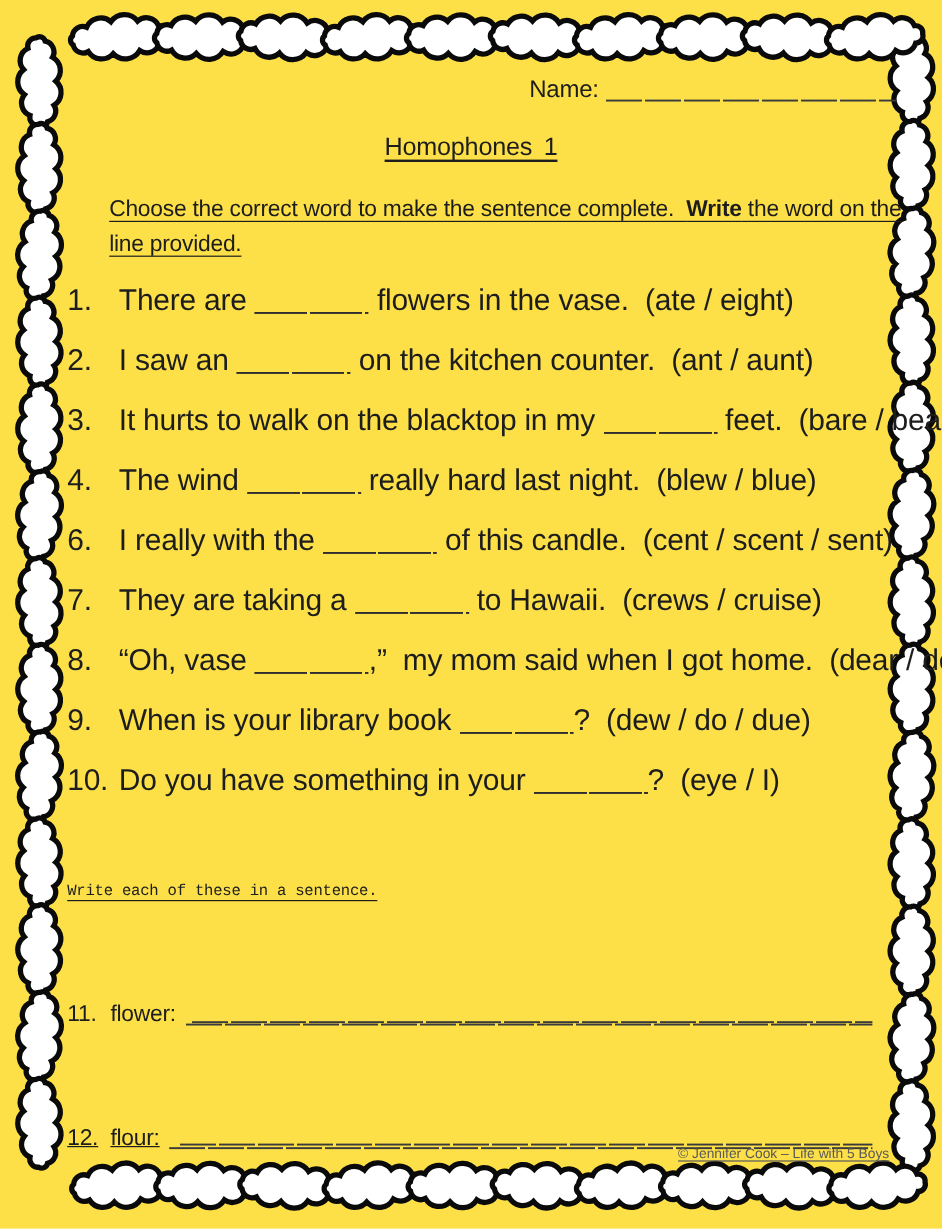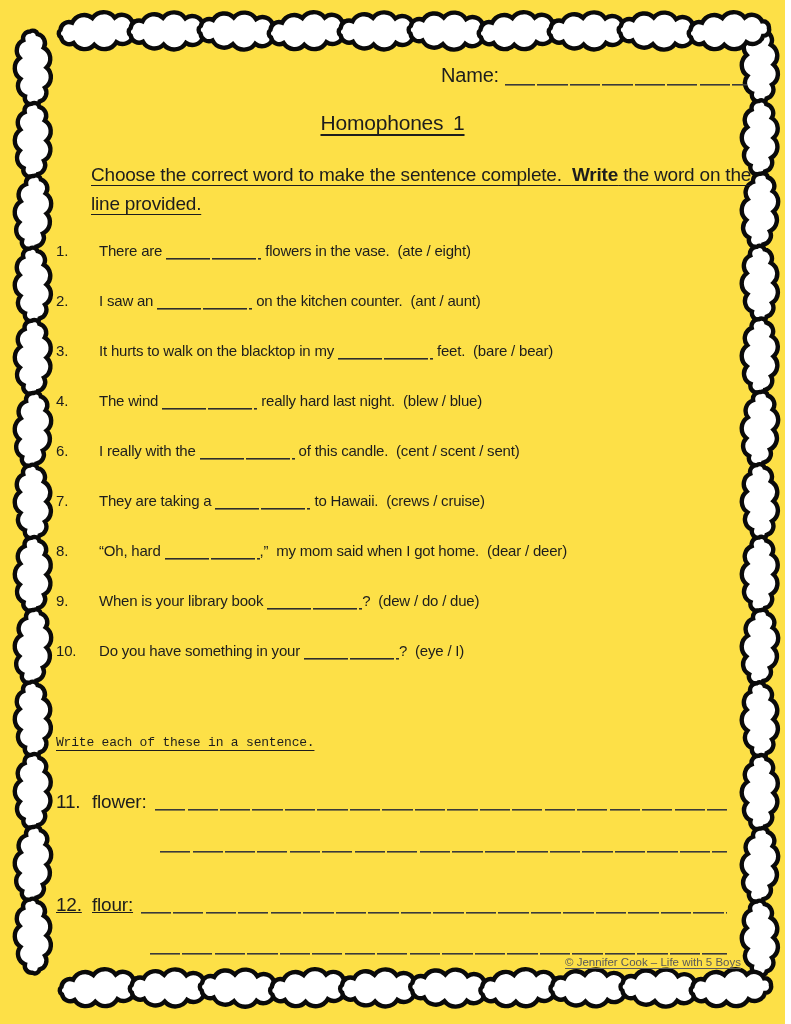--- a/index.html
+++ b/index.html
@@ -19,34 +19,34 @@
 
   .title{
     position:absolute;left:0;right:0;top:111px;text-align:center;font-size:21px;
     text-decoration:underline;text-underline-offset:4px;word-spacing:4px;
   }
 
   .instructions{position:absolute;left:55px;top:160px;font-size:19px;line-height:29px;margin-left:36px;}
   .iline{white-space:pre;text-decoration:underline;text-underline-offset:3.5px;}
 
   .questions{position:absolute;left:56px;top:239px;right:20px;}
-  .q{height:50px;font-size:15px;line-height:23px;white-space:pre;}
+  .q{height:50px;font-size:25px;line-height:23px;white-space:pre;}
   .qnum{display:inline-block;min-width:43px;}
   .blank{
     display:inline-block;width:95px;height:16px;vertical-align:-4px;
     background-image:repeating-linear-gradient(to right,#2e2e2e 0 44px,transparent 44px 46px);
     background-repeat:no-repeat;background-size:100% 1.6px;background-position:0 100%;
   }
 
   .section-heading{
     position:absolute;left:56px;top:735px;font-size:13px;
     text-decoration:underline;text-underline-offset:3.5px;font-family:Liberation Mono, monospace;
   }
 
-  .sent-row{position:absolute;left:56px;right:58px;display:flex;align-items:flex-end;font-size:19px;}
+  .sent-row{position:absolute;left:56px;right:58px;display:flex;align-items:flex-end;font-size:19px;margin-top:44px;}
   .row11{top:791px;}
   .row12{top:894px;text-decoration:underline;}
   .snum{display:inline-block;min-width:36px;}
   .wline{
     flex:1;height:2px;margin-left:8px;align-self:flex-end;margin-bottom:2px;
     background-image:repeating-linear-gradient(to right,#3a3a3a 0 30px,transparent 30px 32.5px);
     background-repeat:no-repeat;background-size:100% 1.6px;background-position:0 100%;
   }
   .wline2{
     position:absolute;right:58px;height:2px;
@@ -123,21 +123,21 @@
     <div class="iline">line provided.</div>
   </div>
 
   <div class="questions">
     <div class="q"><span class="qnum">1.</span><span>There are </span><span class="blank"></span><span> flowers in the vase.  </span><span>(ate / eight)</span></div>
     <div class="q"><span class="qnum">2.</span><span>I saw an </span><span class="blank"></span><span> on the kitchen counter.  </span><span>(ant / aunt)</span></div>
     <div class="q"><span class="qnum">3.</span><span>It hurts to walk on the blacktop in my </span><span class="blank"></span><span> feet.  </span><span>(bare / bear)</span></div>
     <div class="q"><span class="qnum">4.</span><span>The wind </span><span class="blank"></span><span> really hard last night.  </span><span>(blew / blue)</span></div>
     <div class="q"><span class="qnum">6.</span><span>I really with the </span><span class="blank"></span><span> of this candle.  </span><span>(cent / scent / sent)</span></div>
     <div class="q"><span class="qnum">7.</span><span>They are taking a </span><span class="blank"></span><span> to Hawaii.  </span><span>(crews / cruise)</span></div>
-    <div class="q"><span class="qnum">8.</span><span>“Oh, hard </span><span class="blank"></span><span>,”  my mom said when I got home.  </span><span>(dear / deer)</span></div>
+    <div class="q"><span class="qnum">8.</span><span>“Oh, vase </span><span class="blank"></span><span>,”  my mom said when I got home.  </span><span>(dear / deer)</span></div>
     <div class="q"><span class="qnum">9.</span><span>When is your library book </span><span class="blank"></span><span>?  </span><span>(dew / do / due)</span></div>
     <div class="q"><span class="qnum">10.</span><span>Do you have something in your </span><span class="blank"></span><span>?  </span><span>(eye / I)</span></div>
   </div>
 
   <div class="section-heading">Write each of these in a sentence.</div>
 
   <div class="sent-row row11">
       <span class="snum">11.</span>
       <span>flower:</span>
       <span class="wline"></span>

